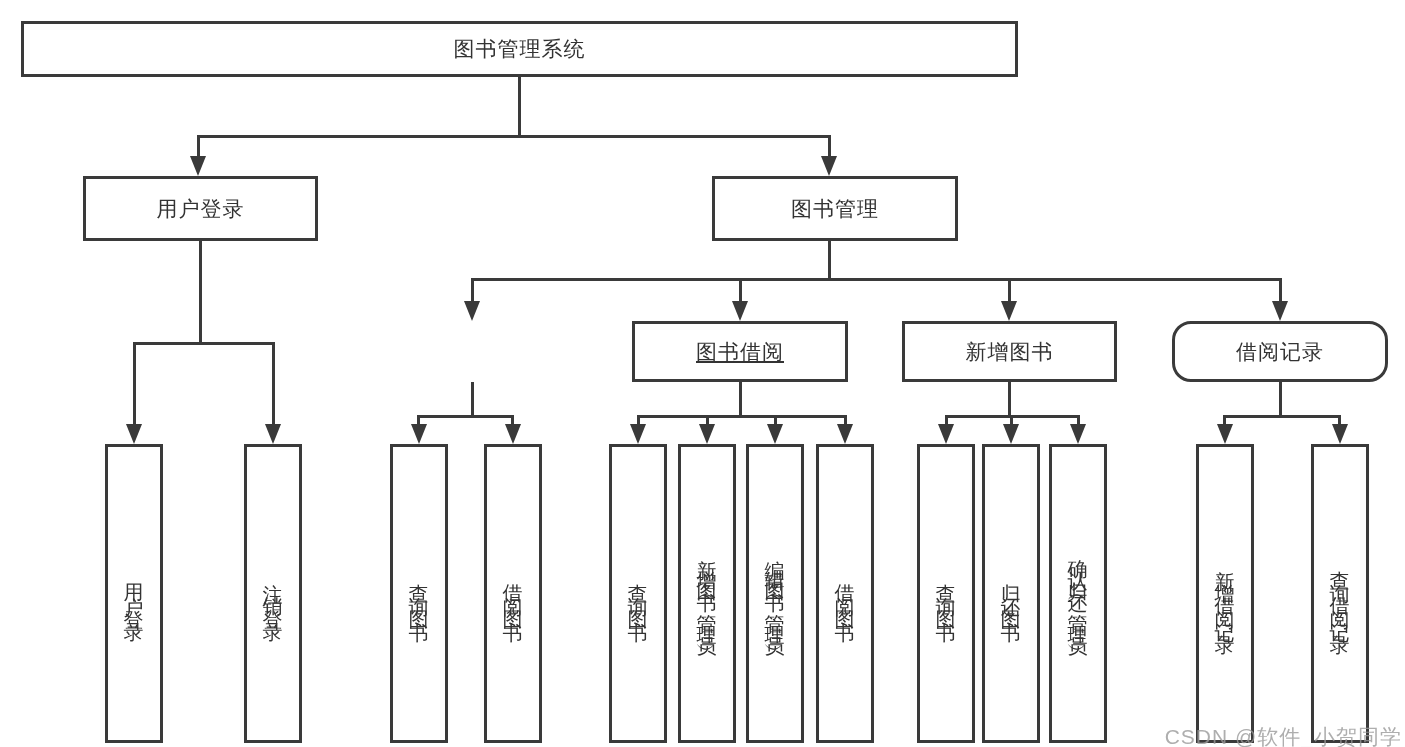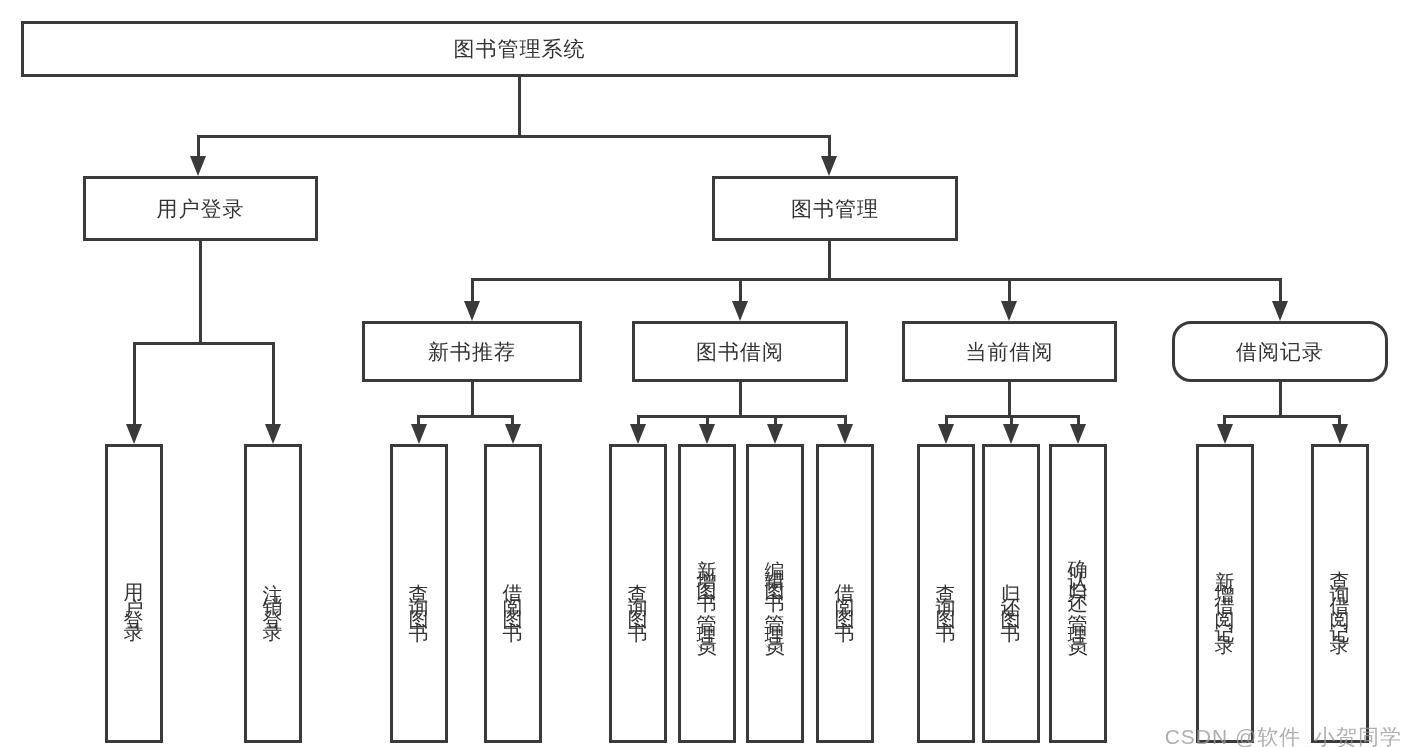--- a/index.html
+++ b/index.html
@@ -99,28 +99,25 @@
   <div class="hline" style="left:470.5px;top:269.5px;width:811px;"></div>
   <div class="vline" style="left:470.5px;top:271px;height:22px;"></div>
   <div class="arrow" style="left:464px;top:293px;"></div>
   <div class="vline" style="left:738.5px;top:271px;height:22px;"></div>
   <div class="arrow" style="left:732px;top:293px;"></div>
   <div class="vline" style="left:1007.5px;top:271px;height:22px;"></div>
   <div class="arrow" style="left:1001px;top:293px;"></div>
   <div class="vline" style="left:1278.5px;top:271px;height:22px;"></div>
   <div class="arrow" style="left:1272px;top:293px;"></div>
 
-  <div class="node" style="left:362px;top:313px;width:220px;height:61px;">
-    <span>新书推荐</span>
-  </div>
-  <div class="node" style="left:632px;top:313px;width:216px;height:61px;">
+  <div class="node" style="left:632px;top:313px;width:216px;height:61px;text-decoration:underline;">
     <span>图书借阅</span>
   </div>
   <div class="node" style="left:902px;top:313px;width:215px;height:61px;">
-    <span>当前借阅</span>
+    <span>新增图书</span>
   </div>
   <div class="node" style="left:1172px;top:313px;width:216px;height:61px;border-radius:19px;">
     <span>借阅记录</span>
   </div>
 
   <div class="vline" style="left:470.5px;top:374px;height:34px;"></div>
   <div class="hline" style="left:417px;top:406.5px;width:97px;"></div>
   <div class="vline" style="left:417px;top:408px;height:8px;"></div>
   <div class="arrow" style="left:410.5px;top:416px;"></div>
   <div class="vline" style="left:511px;top:408px;height:8px;"></div>

